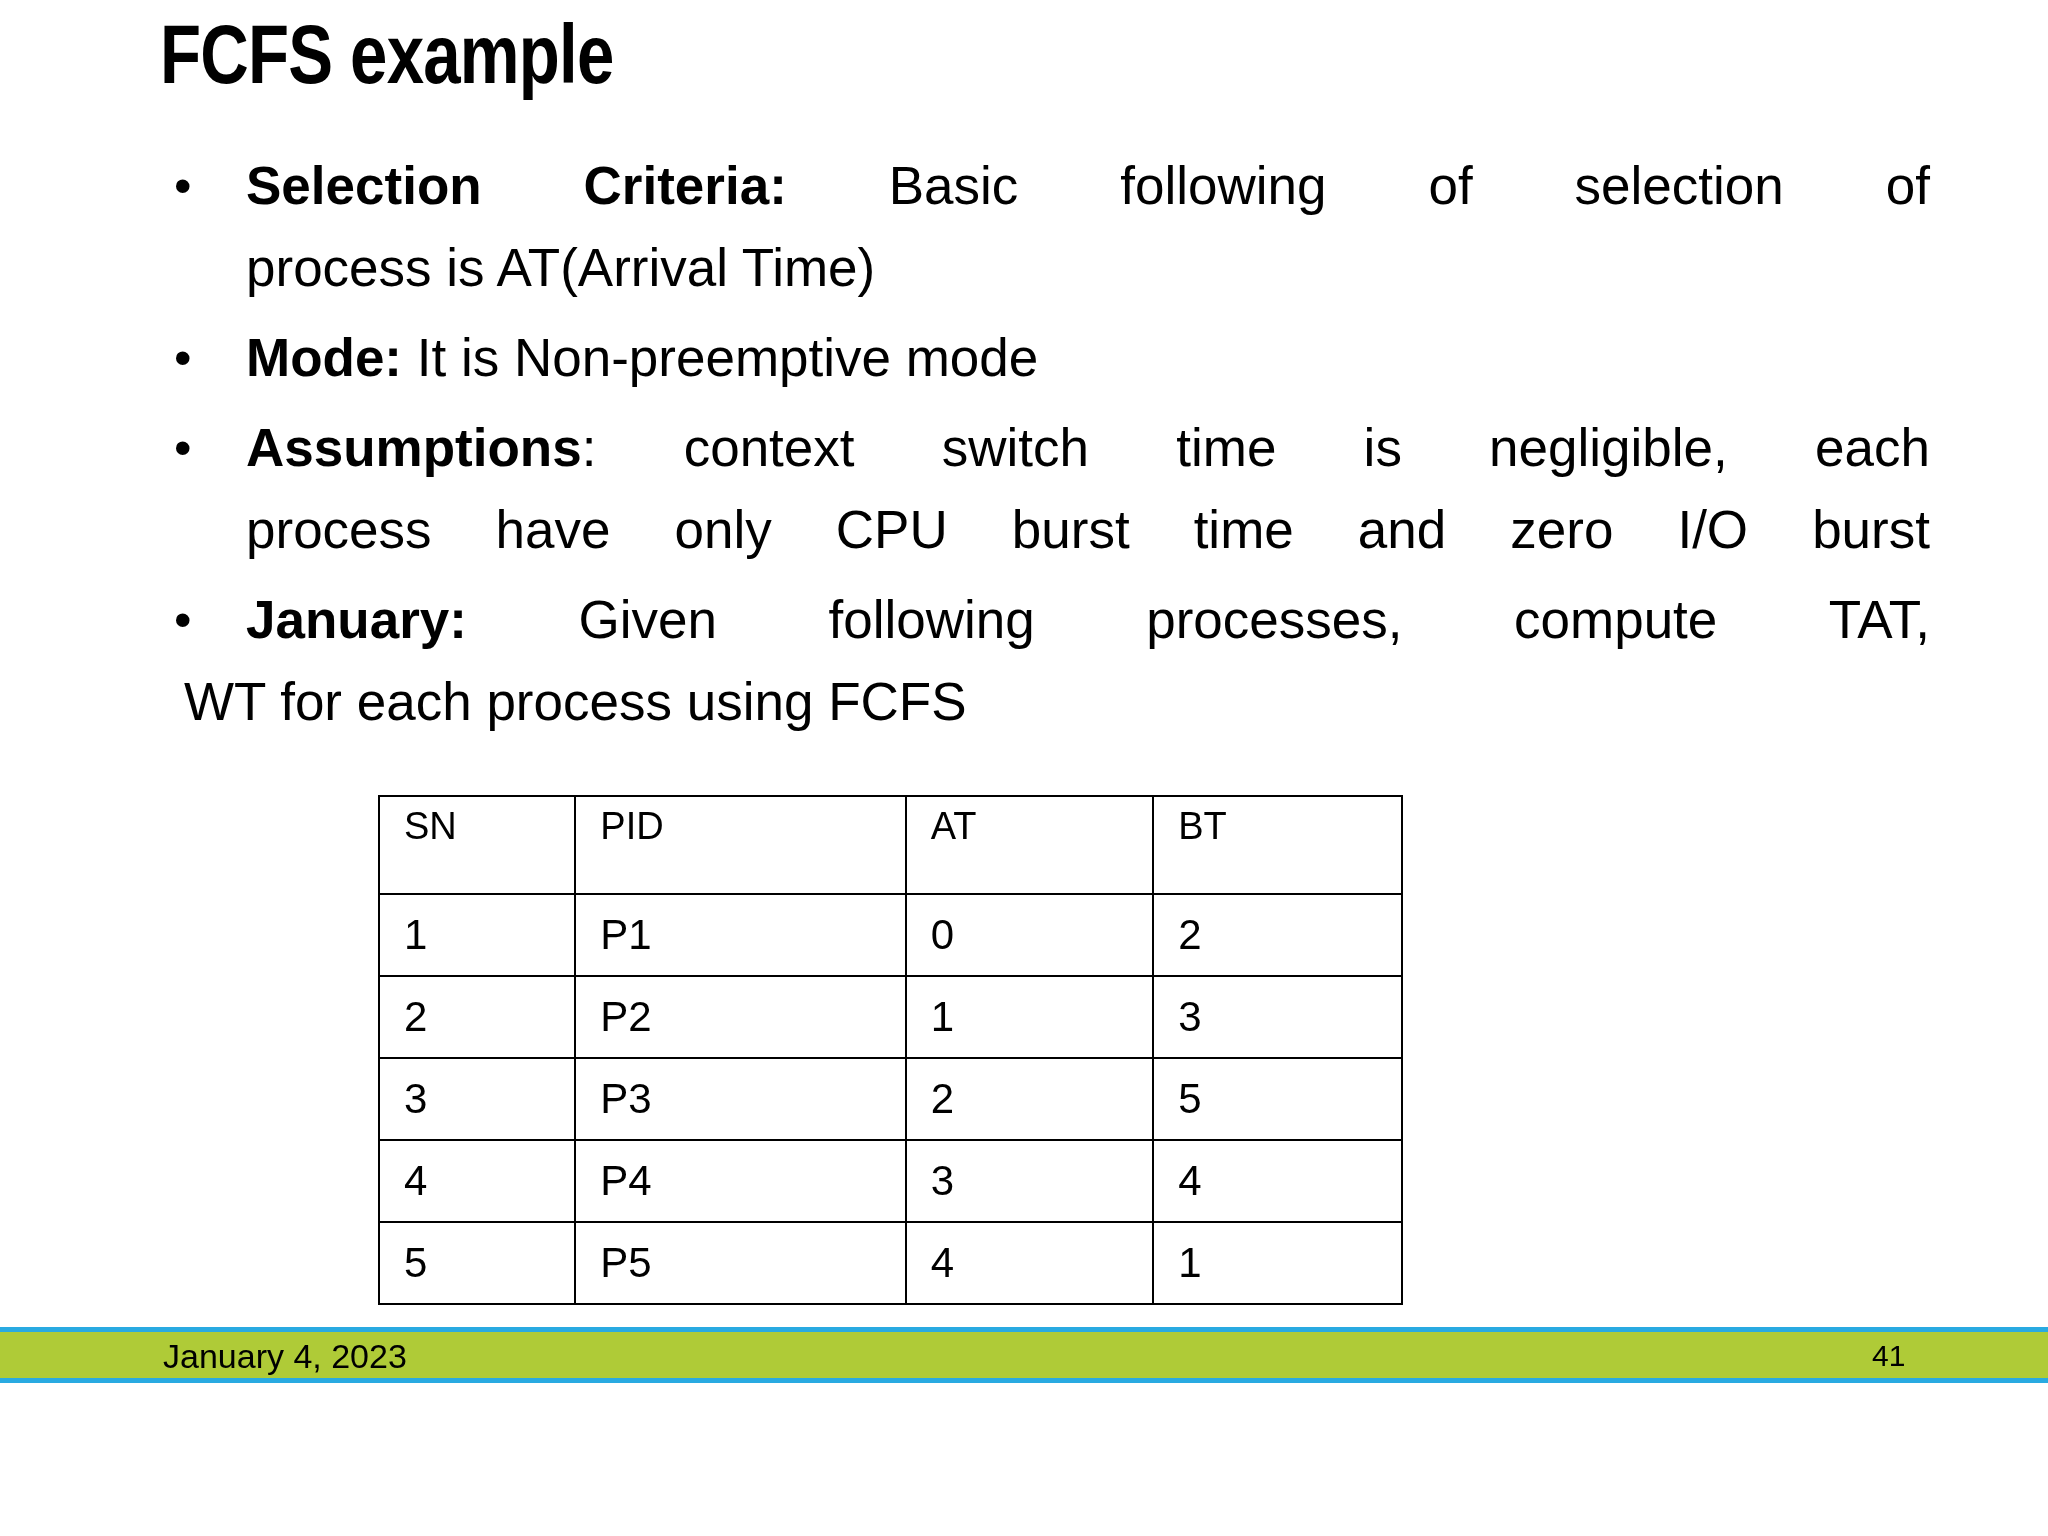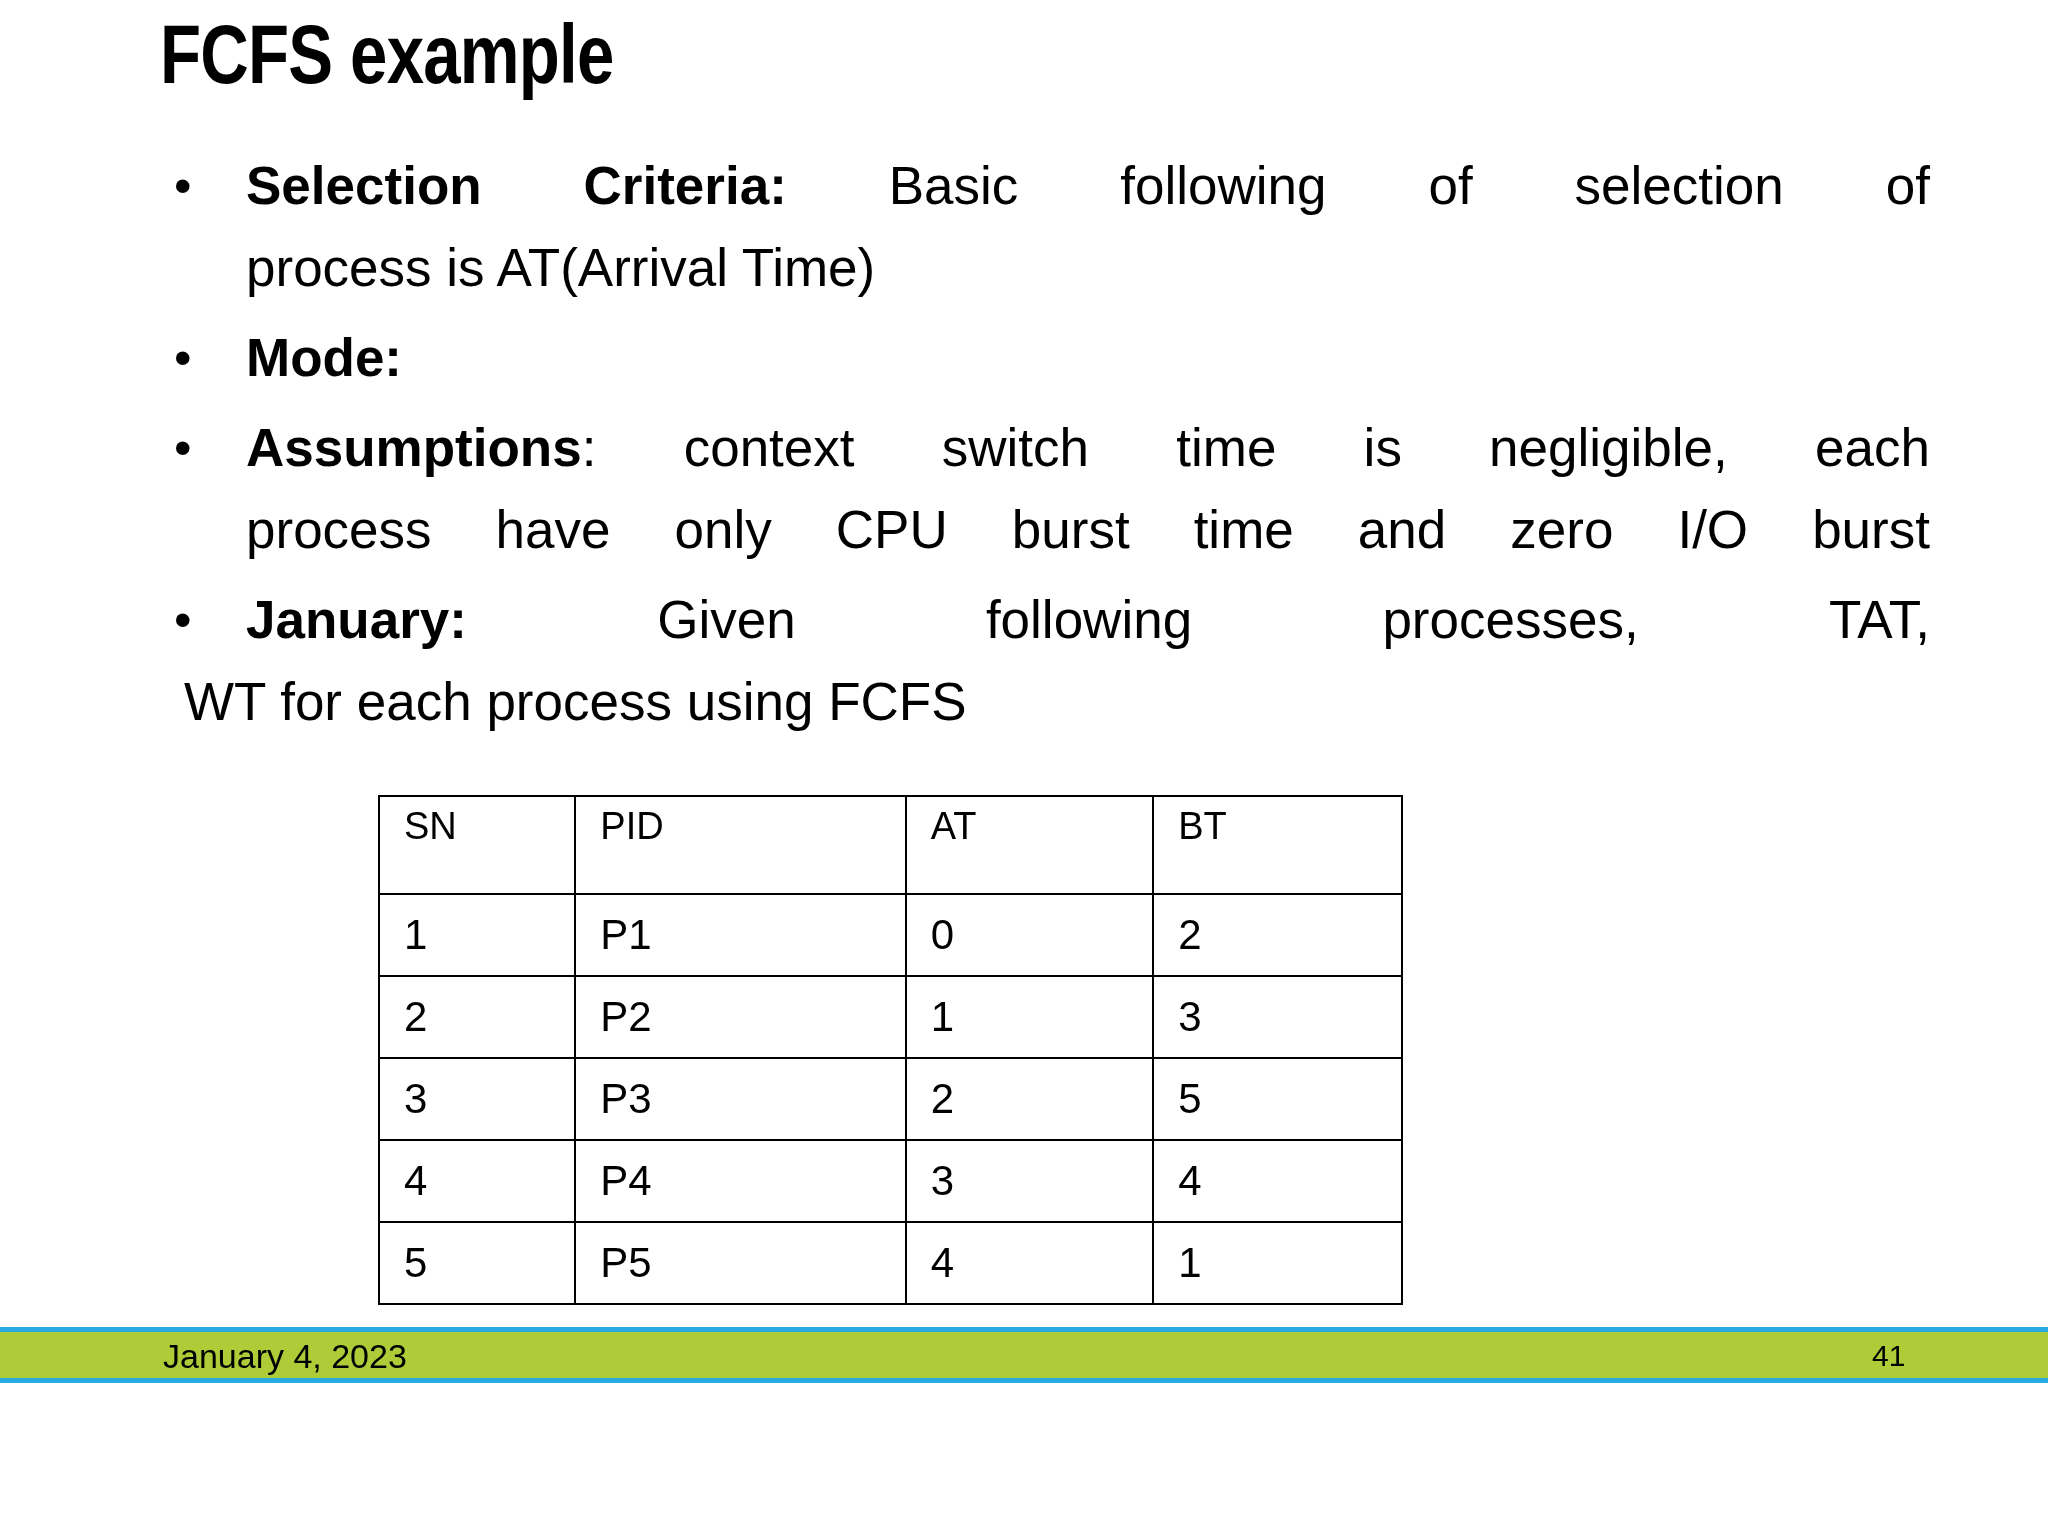--- a/index.html
+++ b/index.html
@@ -187,20 +187,21 @@
           <span>process is AT(Arrival Time)</span>
         </span>
       </span>
     </div>
 
     <div class="bullet-row">
       <span class="bullet-dot">•</span>
       <span class="bullet-text">
         <span class="jline flush">
           <span class="lead">Mode:</span>
+          <span> It is Non-preemptive mode</span>
         </span>
       </span>
     </div>
 
     <div class="bullet-row">
       <span class="bullet-dot">•</span>
       <span class="bullet-text">
         <span class="jline stretch">
           <span><span class="lead">Assumptions</span>:</span>
           <span>context</span>
@@ -226,20 +227,21 @@
     </div>
 
     <div class="bullet-row">
       <span class="bullet-dot">•</span>
       <span class="bullet-text">
         <span class="jline stretch">
           <span class="lead">January:</span>
           <span>Given</span>
           <span>following</span>
           <span>processes,</span>
+          <span>compute</span>
           <span>TAT,</span>
         </span>
         <span class="jline flush" style="margin-left:-62px;">
           <span>WT for each process using FCFS</span>
         </span>
       </span>
     </div>
 
   </div>
 

